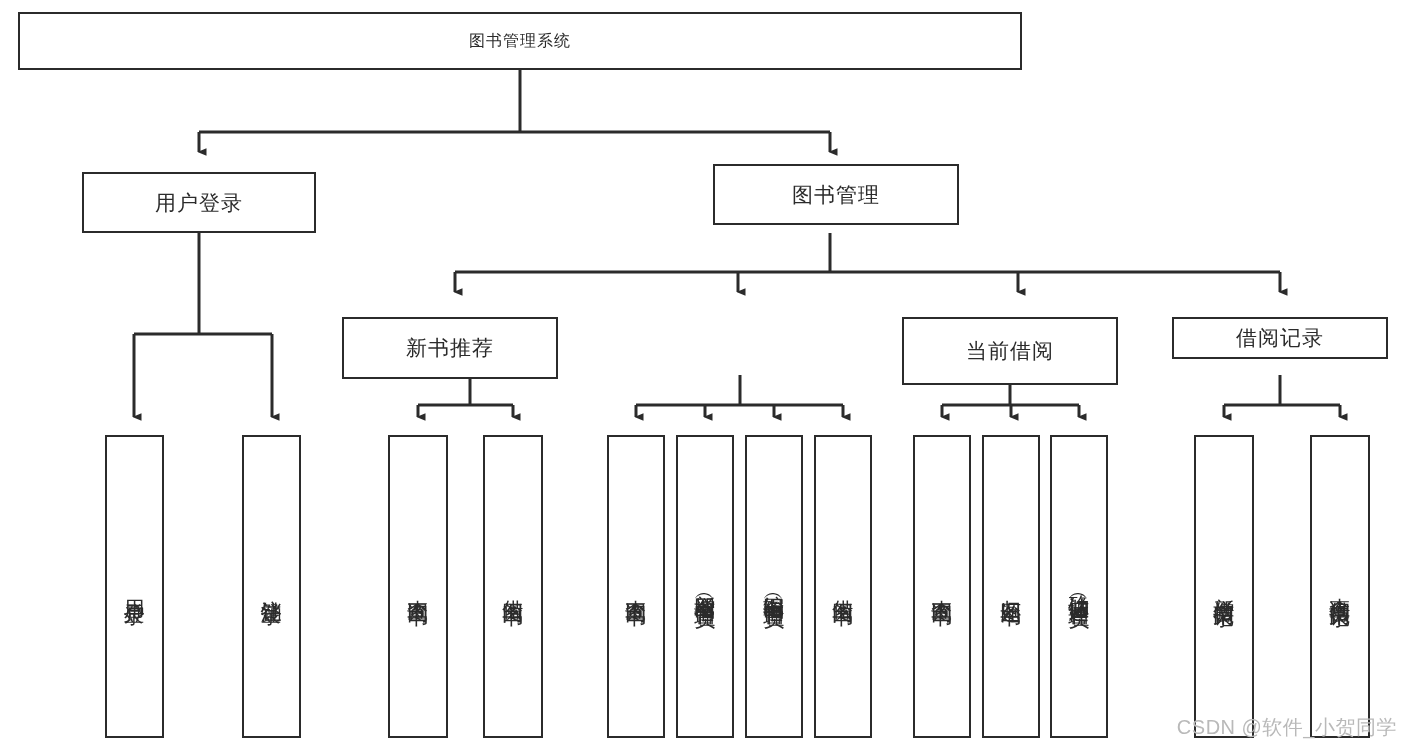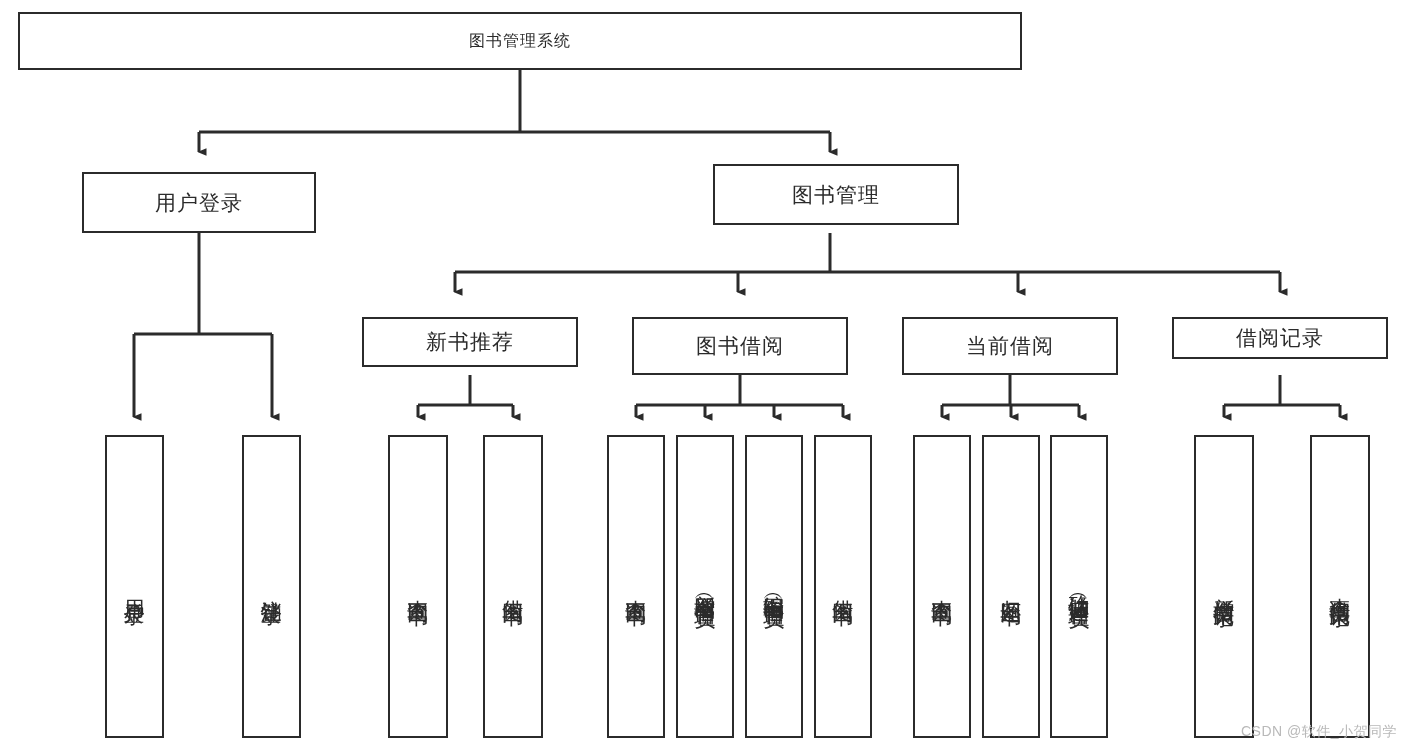--- a/index.html
+++ b/index.html
@@ -53,21 +53,21 @@
     font-size: 21px;
     line-height: 1.32;
     letter-spacing: 2px;
     white-space: nowrap;
     color: #2b2b2b;
   }
   .watermark {
     position: absolute;
     right: 8px;
     bottom: 6px;
-    font-size: 14px;
+    font-size: 20px;
     color: #b9b9b9;
     letter-spacing: 0.5px;
     white-space: nowrap;
   }
 </style>
 </head>
 <body>
 
 <div id="canvas">
 
@@ -125,27 +125,24 @@
     <span>图书管理系统</span>
   </div>
 
   <div class="node horiz" style="left:82px; top:172px; width:234px; height:61px;">
     <span>用户登录</span>
   </div>
   <div class="node horiz" style="left:713px; top:164px; width:246px; height:61px;">
     <span>图书管理</span>
   </div>
 
-  <div class="node horiz" style="left:362px; top:317px; width:216px; height:50px;text-align:right;">
+  <div class="node horiz" style="left:342px; top:317px; width:216px; height:62px;text-align:right;">
     <span>新书推荐</span>
   </div>
-  <div class="node horiz" style="left:632px; top:317px; width:216px; height:58px;">
-    <span>图书借阅</span>
-  </div>
-  <div class="node horiz" style="left:902px; top:317px; width:216px; height:58px;">
+  <div class="node horiz" style="left:902px; top:317px; width:216px; height:68px;">
     <span>当前借阅</span>
   </div>
   <div class="node horiz" style="left:1172px; top:317px; width:216px; height:42px;">
     <span>借阅记录</span>
   </div>
 
   <div class="node leaf" style="left:105px; top:435px; width:59px; height:303px;">
     <span class="vtext">用户登录</span>
   </div>
   <div class="node leaf" style="left:242px; top:435px; width:59px; height:303px;">

